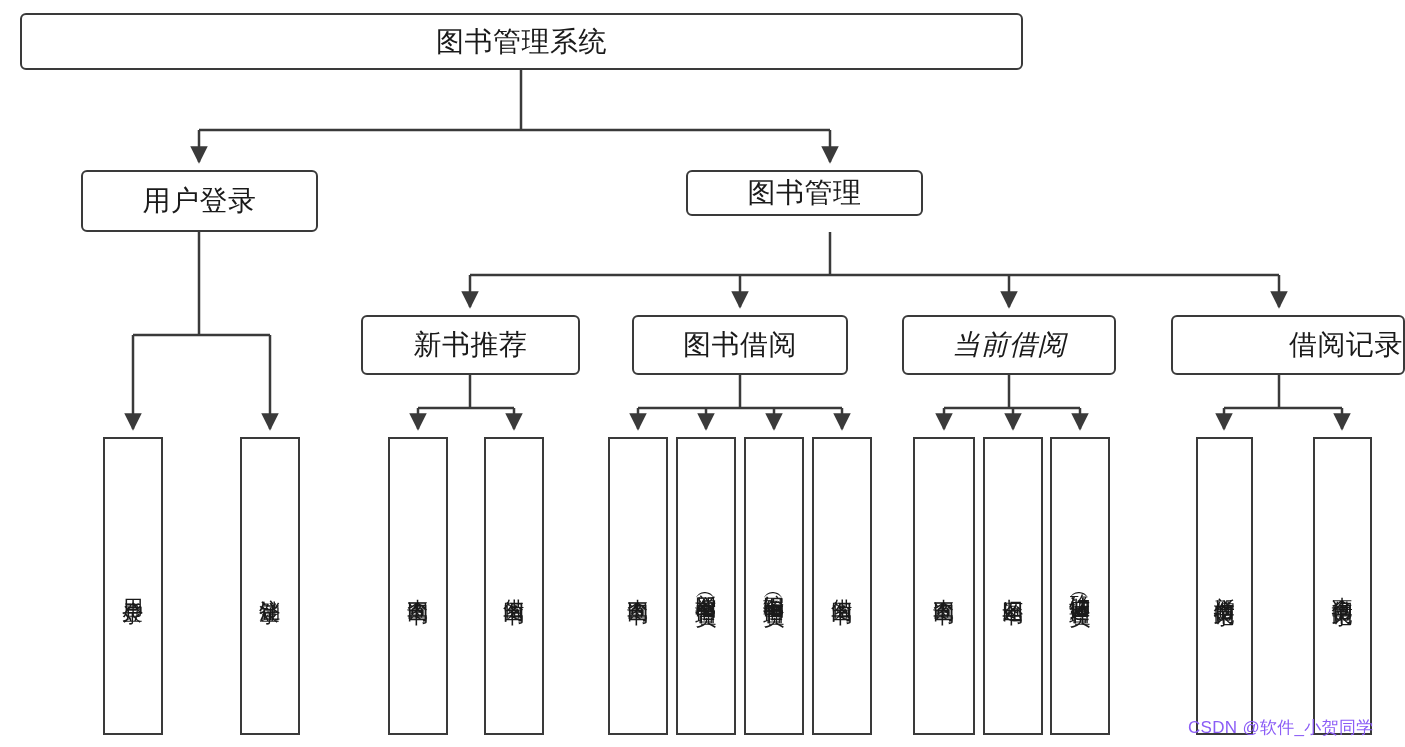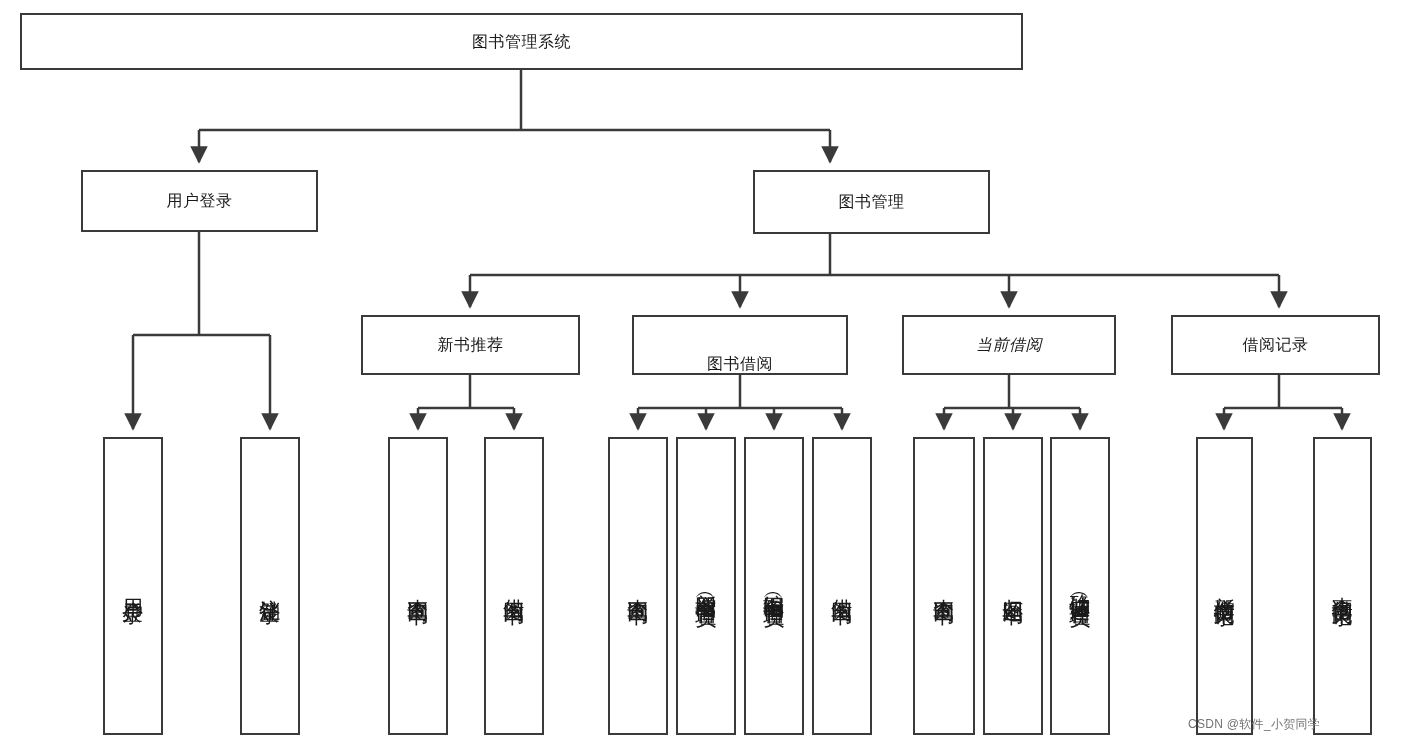--- a/index.html
+++ b/index.html
@@ -30,46 +30,47 @@
     position: absolute;
     box-sizing: border-box;
     border: 2px solid #3a3a3a;
     background: #ffffff;
     display: flex;
     align-items: center;
     justify-content: center;
     color: #1a1a1a;
   }
   .node-h {
-    font-size: 16px;
+    font-size: 28px;
     line-height: 1.2;
     letter-spacing: 0.5px;
     white-space: nowrap;
+    border-radius: 6px;
   }
   .node-leaf {
     font-size: 21px;
     line-height: 1.22;
     align-items: center;
     justify-content: center;
     padding: 4px 0;
   }
   .vtext {
     writing-mode: vertical-rl;
     text-orientation: upright;
     -webkit-writing-mode: vertical-rl;
     letter-spacing: 2px;
     white-space: nowrap;
     display: block;
   }
   .watermark {
     position: absolute;
     left: 1188px;
     top: 716px;
-    font-size: 12px;
-    color: #737373;
+    font-size: 17px;
+    color: #8b5cf6;
     white-space: nowrap;
     letter-spacing: 0.3px;
   }
 </style>
 </head>
 <body>
 
 <div id="canvas">
 
   <svg id="edges" viewBox="0 0 1405 747" width="1405" height="747" xmlns="http://www.w3.org/2000/svg">
@@ -122,34 +123,34 @@
     </g>
   </svg>
 
   <div class="node node-h" style="left:20px; top:13px; width:1003px; height:57px;">
     <span>图书管理系统</span>
   </div>
 
   <div class="node node-h" style="left:81px; top:170px; width:237px; height:62px;">
     <span>用户登录</span>
   </div>
-  <div class="node node-h" style="left:753px; top:170px; width:237px; height:64px;">
+  <div class="node node-h" style="left:686px; top:170px; width:237px; height:46px;">
     <span>图书管理</span>
   </div>
 
   <div class="node node-h" style="left:361px; top:315px; width:219px; height:60px;align-items:center;">
     <span>新书推荐</span>
   </div>
-  <div class="node node-h" style="left:632px; top:315px; width:216px; height:60px;align-items:flex-end;">
+  <div class="node node-h" style="left:632px; top:315px; width:216px; height:60px;">
     <span>图书借阅</span>
   </div>
   <div class="node node-h" style="left:902px; top:315px; width:214px; height:60px;font-style:italic;">
     <span>当前借阅</span>
   </div>
-  <div class="node node-h" style="left:1171px; top:315px; width:209px; height:60px;">
+  <div class="node node-h" style="left:1171px; top:315px; width:234px; height:60px;justify-content:flex-end;">
     <span>借阅记录</span>
   </div>
 
   <div class="node node-leaf" style="left:103px; top:437px; width:60px; height:298px;">
     <span class="vtext">用户登录</span>
   </div>
   <div class="node node-leaf" style="left:240px; top:437px; width:60px; height:298px;">
     <span class="vtext">注销登录</span>
   </div>
 

